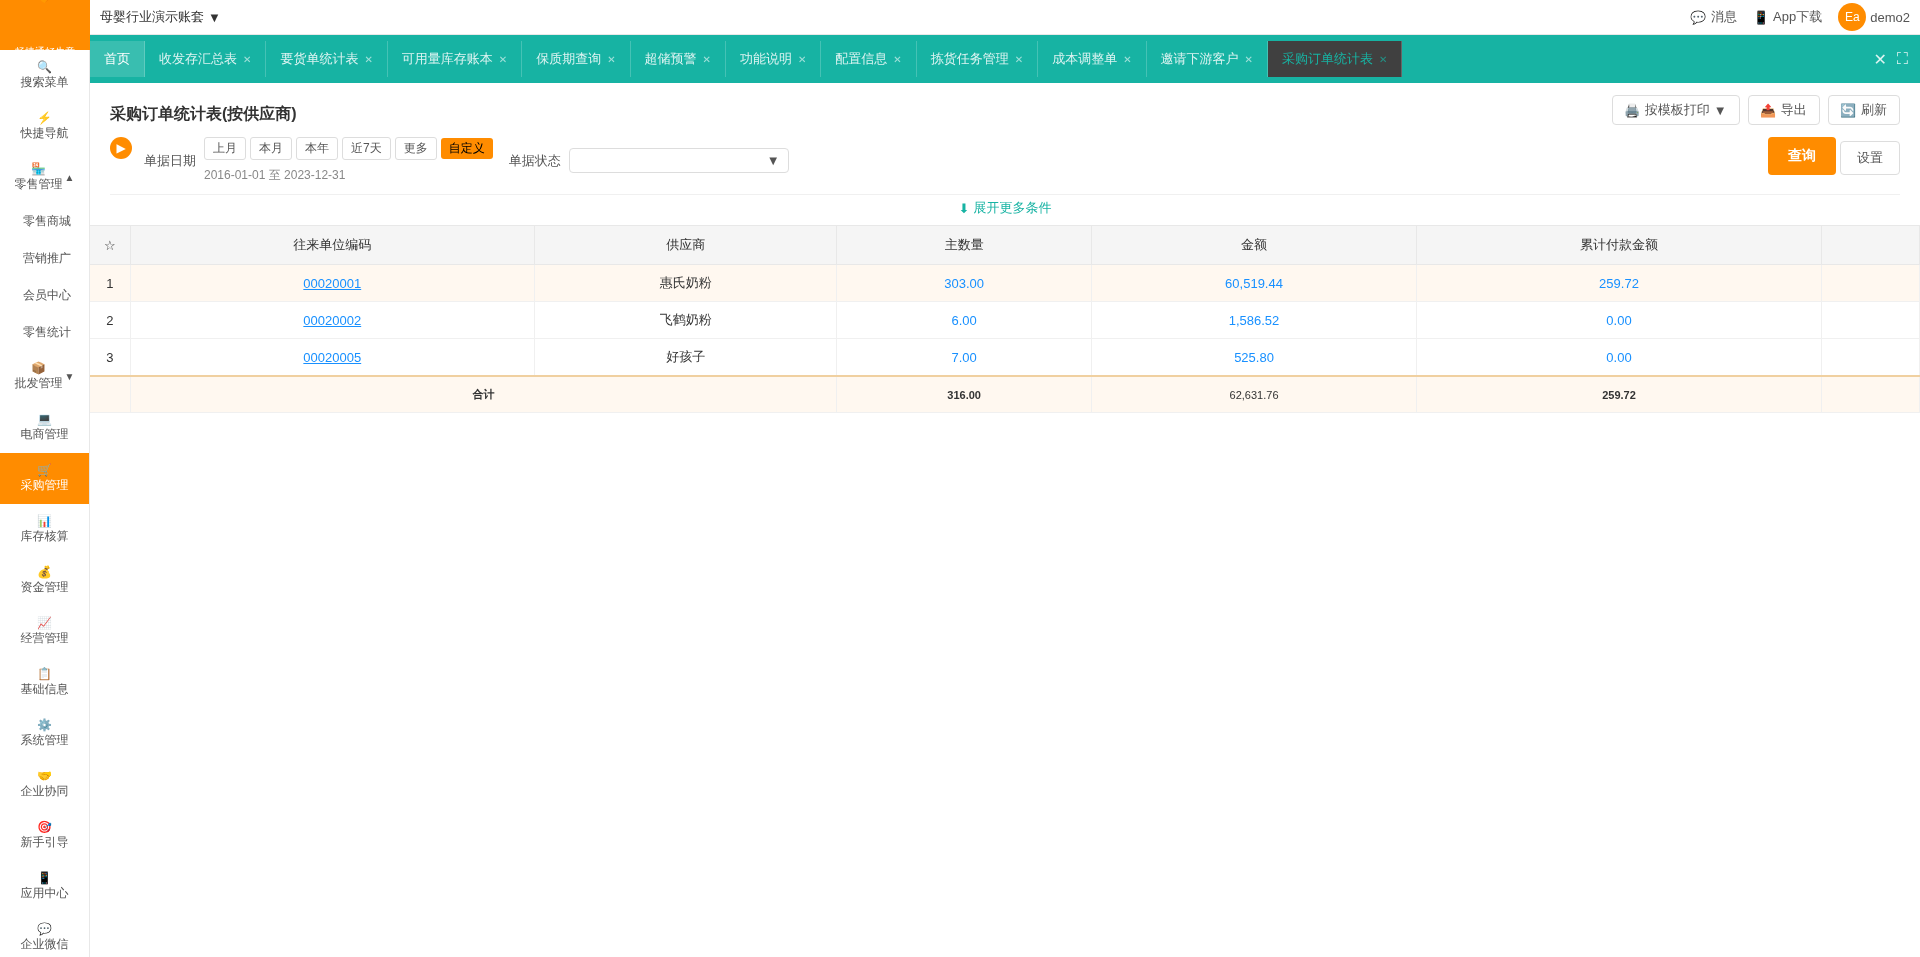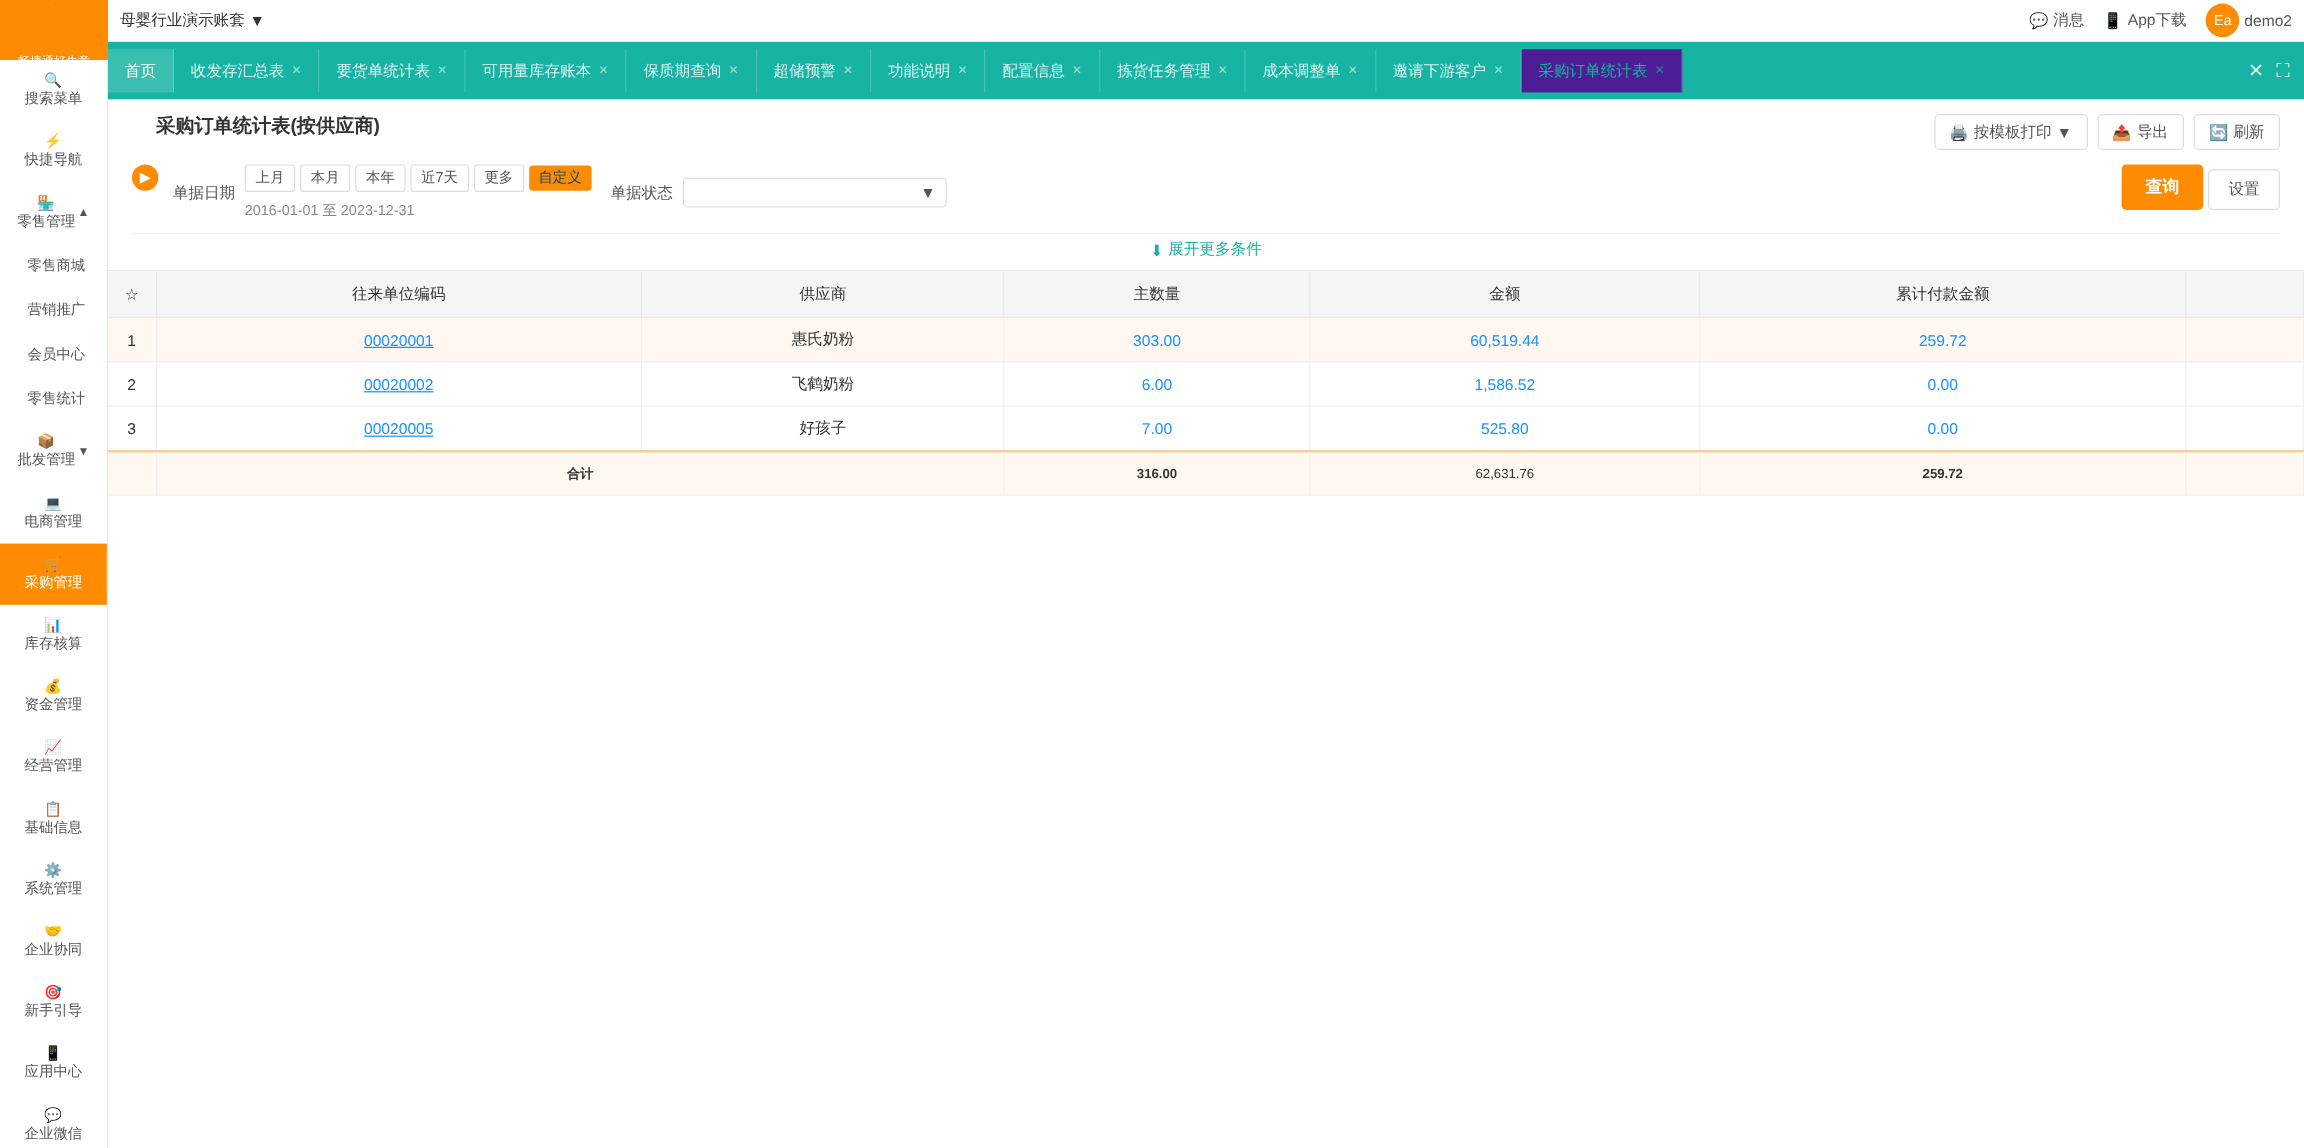--- a/index.html
+++ b/index.html
@@ -19,41 +19,41 @@
     .topbar-left { display: flex; align-items: center; gap: 8px; text-align: center; }
     .topbar-org { font-size: 13px; color: #333; display: flex; align-items: center; gap: 4px; cursor: pointer; }
     .topbar-right { display: flex; align-items: center; gap: 16px; }
     .topbar-right-item { display: flex; align-items: center; gap: 4px; cursor: pointer; color: #555; font-size: 13px; }
     .avatar { width: 28px; height: 28px; border-radius: 50%; background: #ff8c00; display: flex; align-items: center; justify-content: center; color: white; font-size: 12px; }
 
     
     .tabbar { height: 48px; background: #17b3a3; display: flex; align-items: center; padding: 0; flex-shrink: 0; overflow: hidden; }
     .tab { padding: 0 14px; height: 36px; display: flex; align-items: center; gap: 6px; cursor: pointer; color: rgba(255,255,255,0.85); font-size: 13px; white-space: nowrap; border-right: 1px solid rgba(255,255,255,0.2); }
     .tab.home { background: rgba(255,255,255,0.15); color: white; }
-    .tab.active { background: #4c1d95; color: #17b3a3; }
+    .tab.active { background: #404040; color: #17b3a3; }
     .tab-close { font-size: 10px; opacity: 0.7; }
     .tabbar-actions { margin-left: auto; display: flex; align-items: center; gap: 2px; padding-right: 8px; }
     .tabbar-action-btn { color: rgba(255,255,255,0.85); font-size: 16px; cursor: pointer; padding: 4px; }
 
     
     .page-content { flex: 1; background: #f5f7fa; overflow: hidden; display: flex; flex-direction: column; }
 
     
     .page-header { background: #fff; padding: 12px 20px 0; border-bottom: 1px solid #e8e8e8; flex-shrink: 0; }
-    .page-title-row { display: flex; align-items: flex-start; justify-content: space-between; margin-bottom: 12px; margin-left: 20px; }
+    .page-title-row { display: flex; align-items: flex-end; justify-content: space-between; margin-bottom: 12px; }
     .page-title { font-size: 16px; font-weight: bold; color: #333; }
     .page-actions { display: flex; align-items: center; gap: 8px; }
     .btn-print { display: flex; align-items: center; gap: 4px; padding: 5px 12px; border: 1px solid #ddd; background: #fff; border-radius: 4px; cursor: pointer; font-size: 13px; color: #555; }
     .btn-export { display: flex; align-items: center; gap: 4px; padding: 5px 12px; border: 1px solid #ddd; background: #fff; border-radius: 4px; cursor: pointer; font-size: 13px; color: #555; }
     .btn-refresh { display: flex; align-items: center; gap: 4px; padding: 5px 12px; border: 1px solid #ddd; background: #fff; border-radius: 4px; cursor: pointer; font-size: 13px; color: #555; }
     .filter-item { display: flex; align-items: center; gap: 8px; }
     .filter-label { color: #555; font-size: 13px; white-space: nowrap; }
     .shortcut-btn { padding: 2px 8px; border: 1px solid #ddd; border-radius: 3px; cursor: pointer; font-size: 12px; color: #555; background: #fff; }
     .shortcut-btn.more { color: #555; }
-    .custom-badge { padding: 2px 8px; border-radius: 3px; background: #ff8c00; color: #0c4a6e; font-size: 12px; cursor: pointer; }
+    .custom-badge { padding: 2px 8px; border-radius: 3px; background: #ff8c00; color: #000000; font-size: 12px; cursor: pointer; }
     .filter-date-range { font-size: 12px; color: #888; margin-top: 4px; }
     .filter-select { border: 1px solid #ddd; border-radius: 4px; padding: 4px 8px; font-size: 13px; color: #555; min-width: 200px; cursor: pointer; display: flex; align-items: center; justify-content: space-between; background: #fff; }
     .filter-input { border: 1px solid #ddd; border-radius: 4px; padding: 4px 8px; font-size: 13px; color: #555; min-width: 200px; }
     .btn-query { background: #ff8c00; color: white; border: none; border-radius: 4px; padding: 7px 20px; cursor: pointer; font-size: 14px; font-weight: bold; }
     .btn-setting { background: #fff; color: #555; border: 1px solid #ddd; border-radius: 4px; padding: 7px 16px; cursor: pointer; font-size: 13px; margin-top: 4px; }
     .expand-more-btn { color: #17b3a3; cursor: pointer; font-size: 13px; display: flex; align-items: center; gap: 4px; }
 
     
     .toggle-btn { width: 22px; height: 22px; background: #ff8c00; border-radius: 50%; display: flex; align-items: center; justify-content: center; cursor: pointer; color: white; font-size: 12px; flex-shrink: 0; }
 

